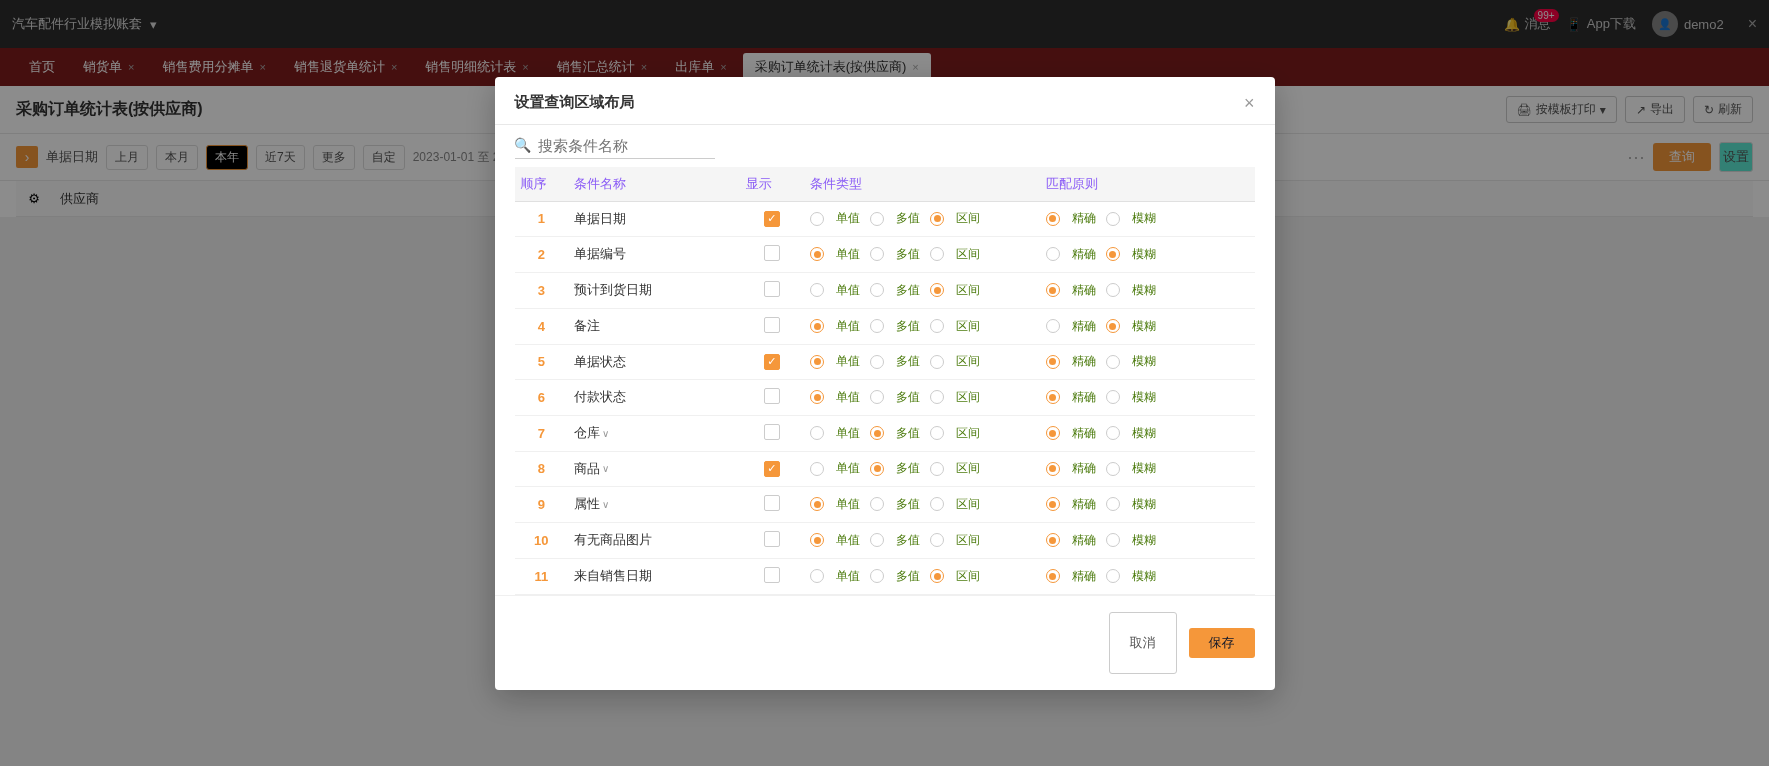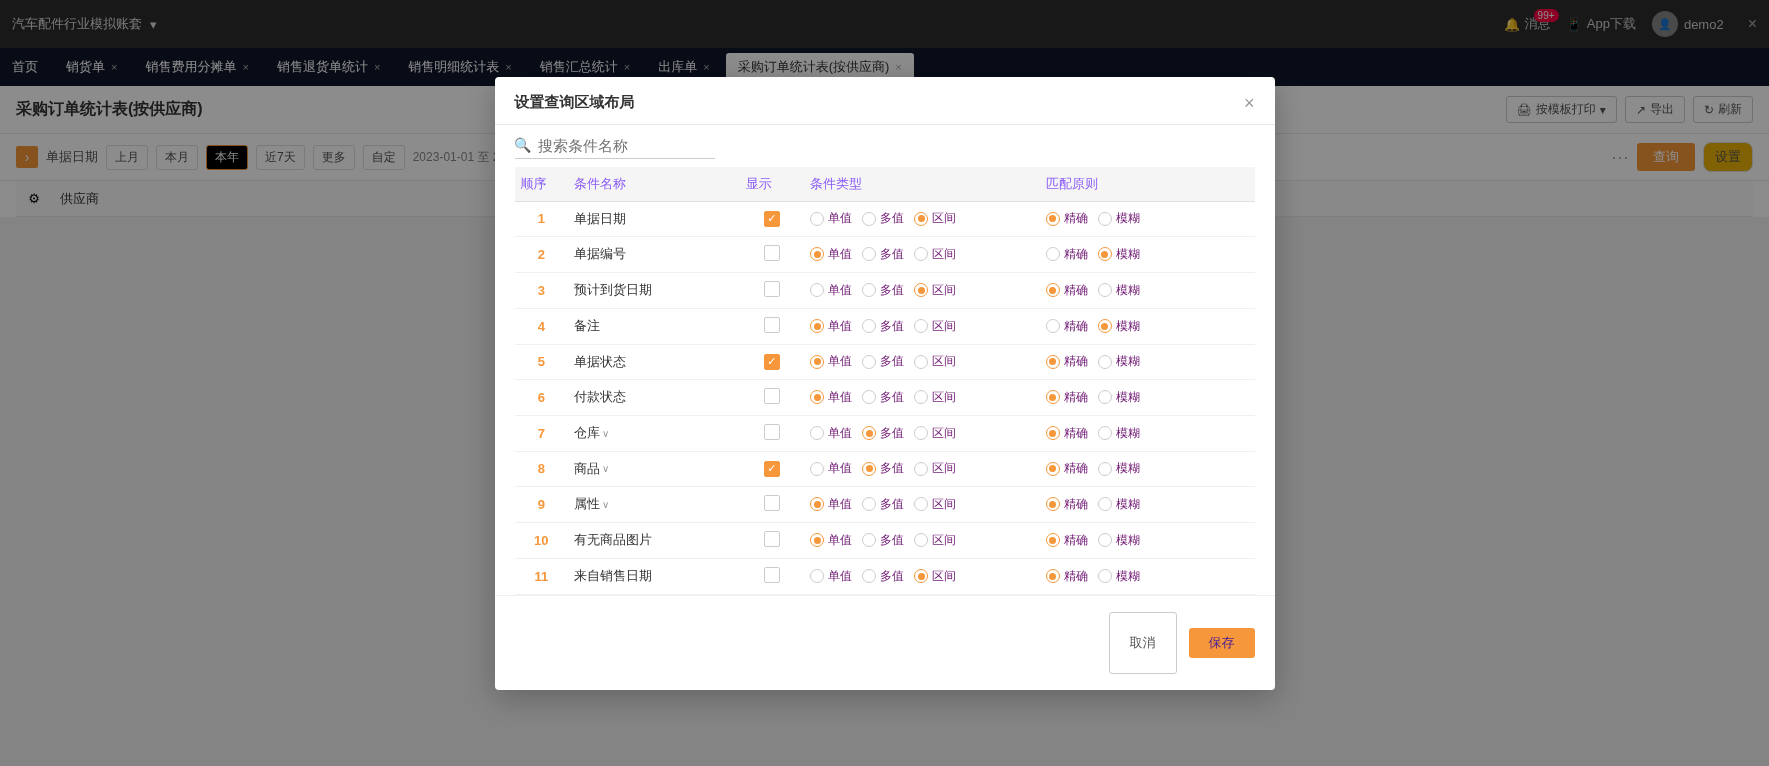--- a/index.html
+++ b/index.html
@@ -19,24 +19,24 @@
     .top-bar-right { display: flex; align-items: center; gap: 16px; font-size: 13px; color: #ccc; }
     .top-bar-right .notification { position: relative; display: flex; align-items: center; gap: 4px; }
     .badge { background: #f04; color: #fff; font-size: 10px; border-radius: 8px; padding: 1px 4px; position: absolute; top: -6px; right: -8px; }
     .app-download { display: flex; align-items: center; gap: 4px; }
     .user-avatar { width: 26px; height: 26px; border-radius: 50%; background: #888; display: flex; align-items: center; justify-content: center; color: #fff; font-size: 11px; }
     .close-x { color: #aaa; cursor: pointer; font-size: 16px; margin-left: 8px; }
 
     
     .tab-bar {
       height: 38px;
-      background: #0f172a;
-      display: flex;
-      align-items: center;
-      padding: 0 0;
+      background: #7f1d1d;
+      display: flex;
+      align-items: center;
+      padding: 0 17px;
       gap: 4px;
     }
     .tab-item {
       height: 28px;
       padding: 0 12px;
       border-radius: 3px 3px 0 0;
       display: flex;
       align-items: center;
       gap: 6px;
       font-size: 13px;
@@ -71,21 +71,21 @@
       gap: 8px;
       border-bottom: 1px solid #e8e8e8;
       position: relative;
     }
     .filter-toggle { background: #f5973a; color: #fff; border: none; width: 22px; height: 22px; cursor: pointer; font-size: 14px; border-radius: 2px; display: flex; align-items: center; justify-content: center; }
     .filter-label { font-size: 13px; color: #555; }
     .date-btn { padding: 3px 8px; border: 1px solid #ddd; border-radius: 3px; cursor: pointer; font-size: 12px; color: #555; background: #fff; }
     .date-btn.active { background: #000000; color: #fff; border-color: #f5973a; }
     .date-range { font-size: 12px; color: #888; }
     .btn-query { background: #f5973a; color: #fff; border: none; padding: 5px 16px; border-radius: 3px; cursor: pointer; font-size: 13px; }
-    .btn-setting { background: #eab308; color: #555; border: 1px solid #ddd; padding: 5px 11px; border-radius: 8px; cursor: pointer; font-size: 13px; }
+    .btn-setting { background: #5eead4; color: #555; border: 1px solid #ddd; padding: 5px 3px; border-radius: 3px; cursor: pointer; font-size: 13px; }
 
     
     .table-area {
       background: #fff;
       margin: 0;
       padding: 0 16px;
     }
     .table-header-row {
       display: flex;
       align-items: center;
@@ -203,21 +203,21 @@
     .checkbox-custom {
       width: 16px; height: 16px; border: 1.5px solid #ccc; border-radius: 2px;
       display: inline-flex; align-items: center; justify-content: center;
       cursor: pointer; background: #fff;
     }
     .checkbox-custom.checked { background: #f5973a; border-color: #f5973a; }
     .checkbox-custom.checked::after { content: '✓'; color: #fff; font-size: 11px; }
 
     
     .radio-group { display: flex; align-items: center; gap: 10px; }
-    .radio-item { display: flex; align-items: center; gap: 4px; cursor: pointer; font-size: 12px; color: #701a75; }
+    .radio-item { display: flex; align-items: center; gap: 12px; cursor: pointer; font-size: 12px; color: #4d7c0f; }
     .radio-circle {
       width: 14px; height: 14px; border-radius: 50%; border: 1.5px solid #ccc;
       display: inline-flex; align-items: center; justify-content: center;
       background: #fff;
     }
     .radio-circle.checked { border-color: #f5973a; }
     .radio-circle.checked::after { content: ''; width: 7px; height: 7px; border-radius: 50%; background: #f5973a; display: block; }
 
     
     .dropdown-arrow { font-size: 10px; color: #999; margin-left: 2px; }
@@ -225,21 +225,21 @@
     
     .modal-footer {
       padding: 16px 20px;
       display: flex;
       align-items: center;
       justify-content: flex-end;
       gap: 12px;
       border-top: 1px solid #f0f0f0;
     }
     .btn-cancel { border: 1px solid #ccc; background: #fff; padding: 21px 20px; border-radius: 3px; cursor: pointer; font-size: 13px; color: #555; }
-    .btn-save { background: #f5973a; color: #4c1d95; border: none; padding: 6px 20px; border-radius: 3px; cursor: pointer; font-size: 13px; }
+    .btn-save { background: #f5973a; color: #0f172a; border: none; padding: 6px 20px; border-radius: 3px; cursor: pointer; font-size: 13px; }
 
     
     .modal-table-wrap::-webkit-scrollbar { width: 6px; }
     .modal-table-wrap::-webkit-scrollbar-thumb { background: #ccc; border-radius: 3px; }
 
     .name-with-arrow { display: flex; align-items: center; }
   </style>
 </head>
 <body>
 

